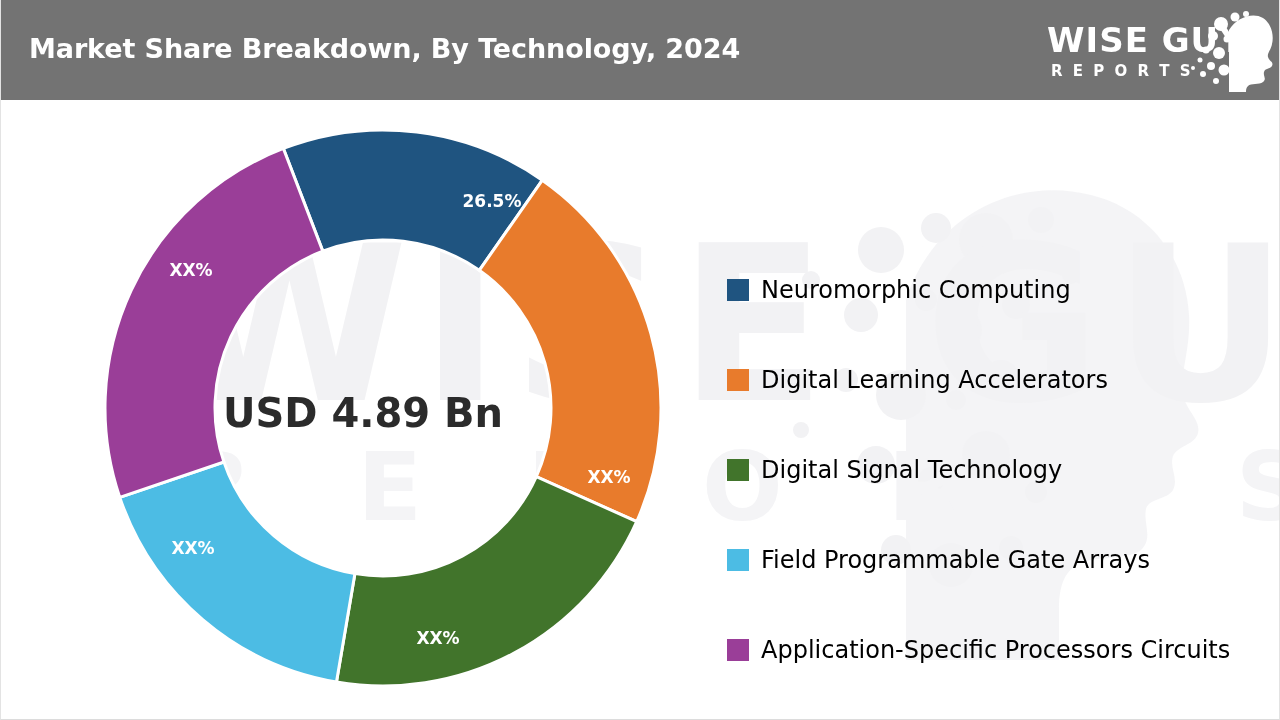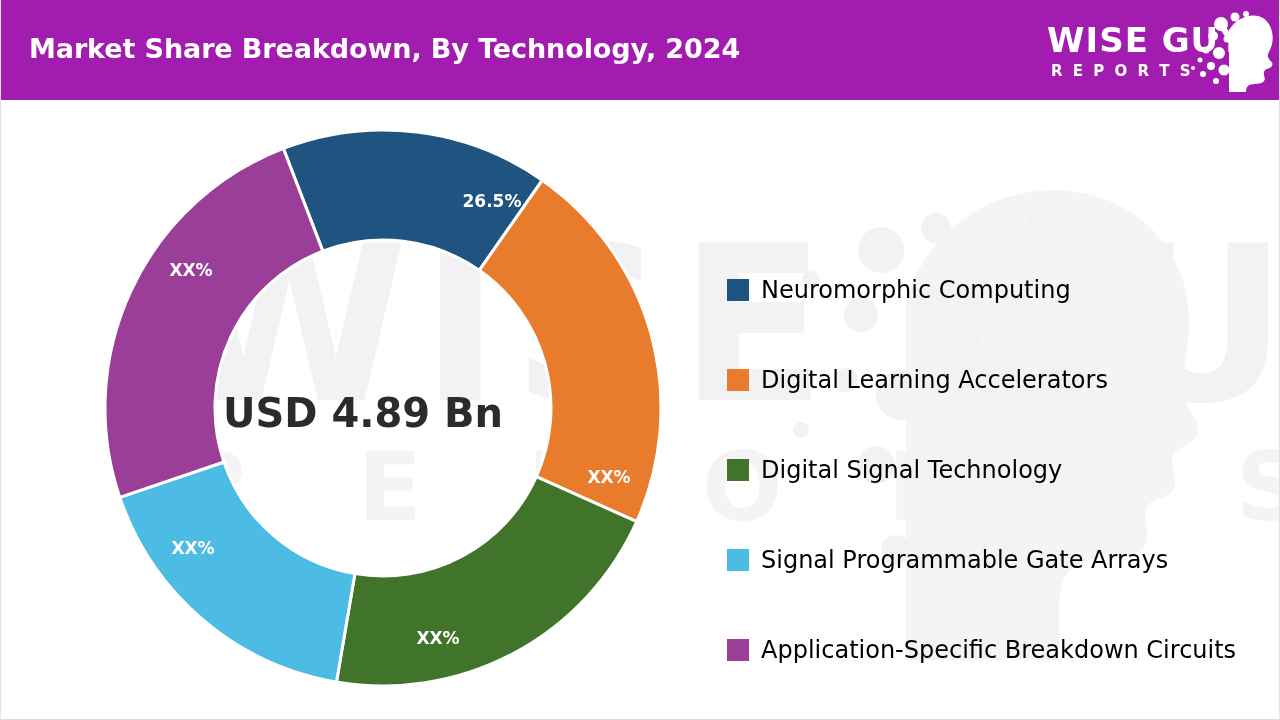--- a/index.html
+++ b/index.html
@@ -24,21 +24,21 @@
     border-bottom: 1px solid #dcdcdc;
     overflow: hidden;
   }
 
   
   #header-bar {
     position: absolute;
     left: 0; top: 0;
     width: 1280px;
     height: 100px;
-    background: #a21caf;
+    background: #737373;
     z-index: 30;
   }
   #page-title {
     position: absolute;
     left: 28px;
     top: 33px;
     font-family: "DejaVu Sans", sans-serif;
     font-size: 27px;
     font-weight: bold;
     color: #ffffff;
@@ -244,21 +244,21 @@
     <div class="legend-row">
       <span class="legend-swatch" style="background: rgb(232, 123, 44);"></span>
       <span class="legend-label">Digital Learning Accelerators</span>
     </div>
     <div class="legend-row">
       <span class="legend-swatch" style="background: rgb(65, 116, 43);"></span>
       <span class="legend-label">Digital Signal Technology</span>
     </div>
     <div class="legend-row">
       <span class="legend-swatch" style="background: rgb(76, 188, 228);"></span>
-      <span class="legend-label">Signal Programmable Gate Arrays</span>
+      <span class="legend-label">Field Programmable Gate Arrays</span>
     </div>
     <div class="legend-row">
       <span class="legend-swatch" style="background: rgb(154, 62, 152);"></span>
-      <span class="legend-label">Application-Specific Breakdown Circuits</span>
+      <span class="legend-label">Application-Specific Processors Circuits</span>
     </div>
   </div>
 
 </div>
 
 </body></html>

